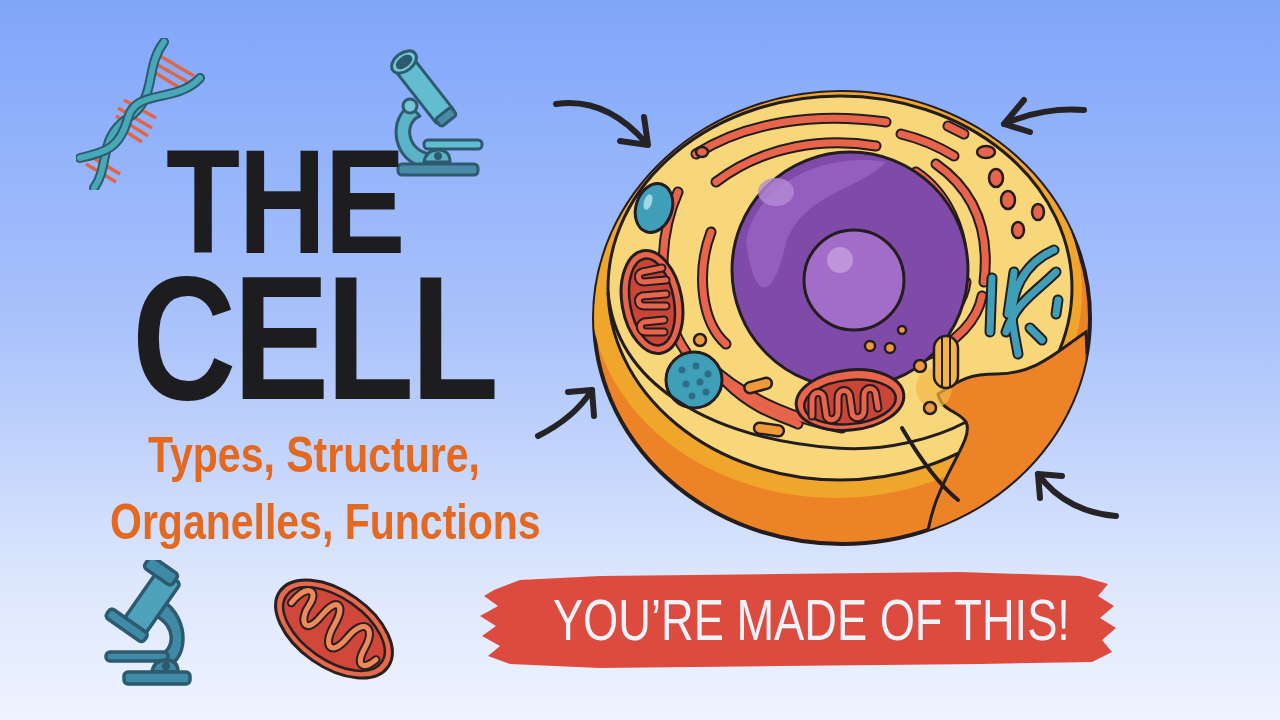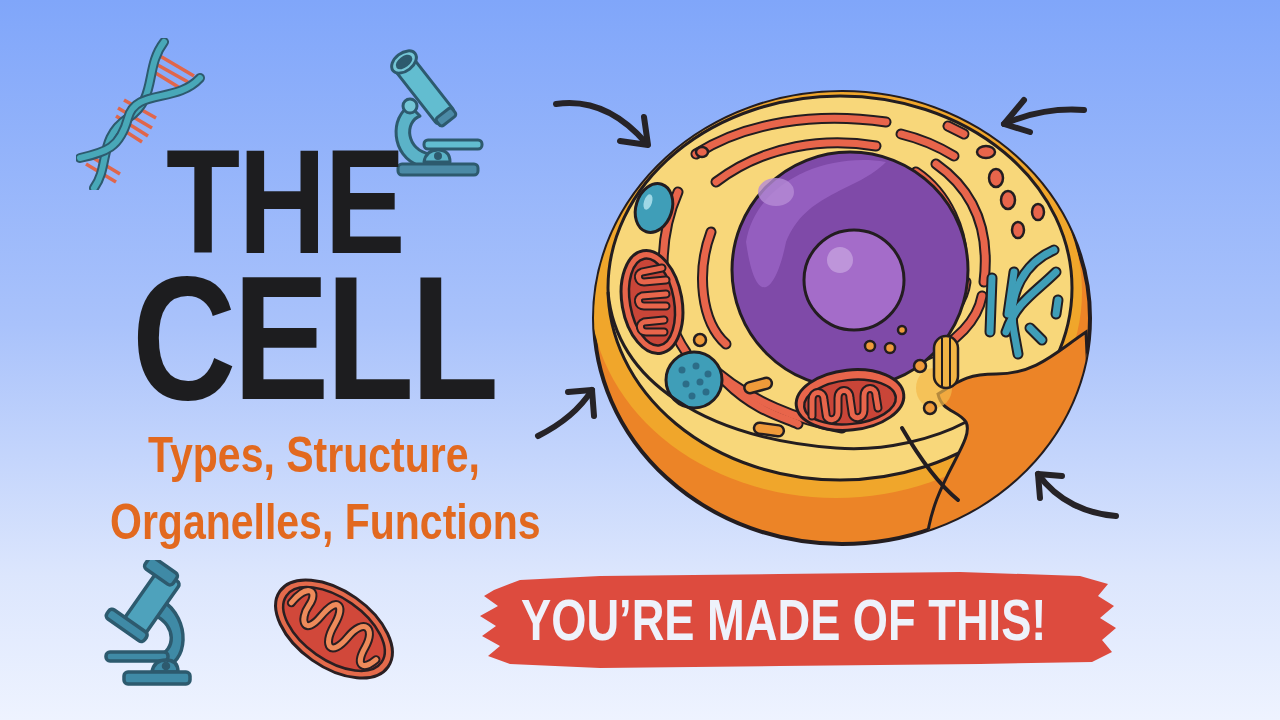--- a/index.html
+++ b/index.html
@@ -20,22 +20,22 @@
     position:absolute; font-weight:700; color:#e2691f; line-height:1;
     transform: scaleX(0.82); transform-origin: left top; white-space:nowrap;
   }
   #sub1 { left:148px; top:430px; font-size:50px; }
   #sub2 { left:110px; top:497px; font-size:50px; }
   .banner {
     position:absolute; left:480px; top:566px; width:640px; height:106px;
   }
   .banner-text {
     position:absolute; left:0; top:0; width:640px; height:106px;
-    display:flex; align-items:center; justify-content:flex-end;
-    color:#eef2fb; font-weight:700; font-size:58px; white-space:nowrap;
+    display:flex; align-items:center; justify-content:flex-start;
+    color:#eef2fb; font-weight:400; font-size:58px; white-space:nowrap;
     letter-spacing:0px;
   }
   .banner-text span { display:inline-block; transform:scaleX(0.78); }
 </style>
 </head>
 <body>
 
 <svg class="abs" style="left:76px;top:38px" width="130" height="152" viewBox="0 0 130 152">
   <g stroke="#e0664b" stroke-width="3.5">
     <line x1="84" y1="18" x2="118" y2="38"></line>

